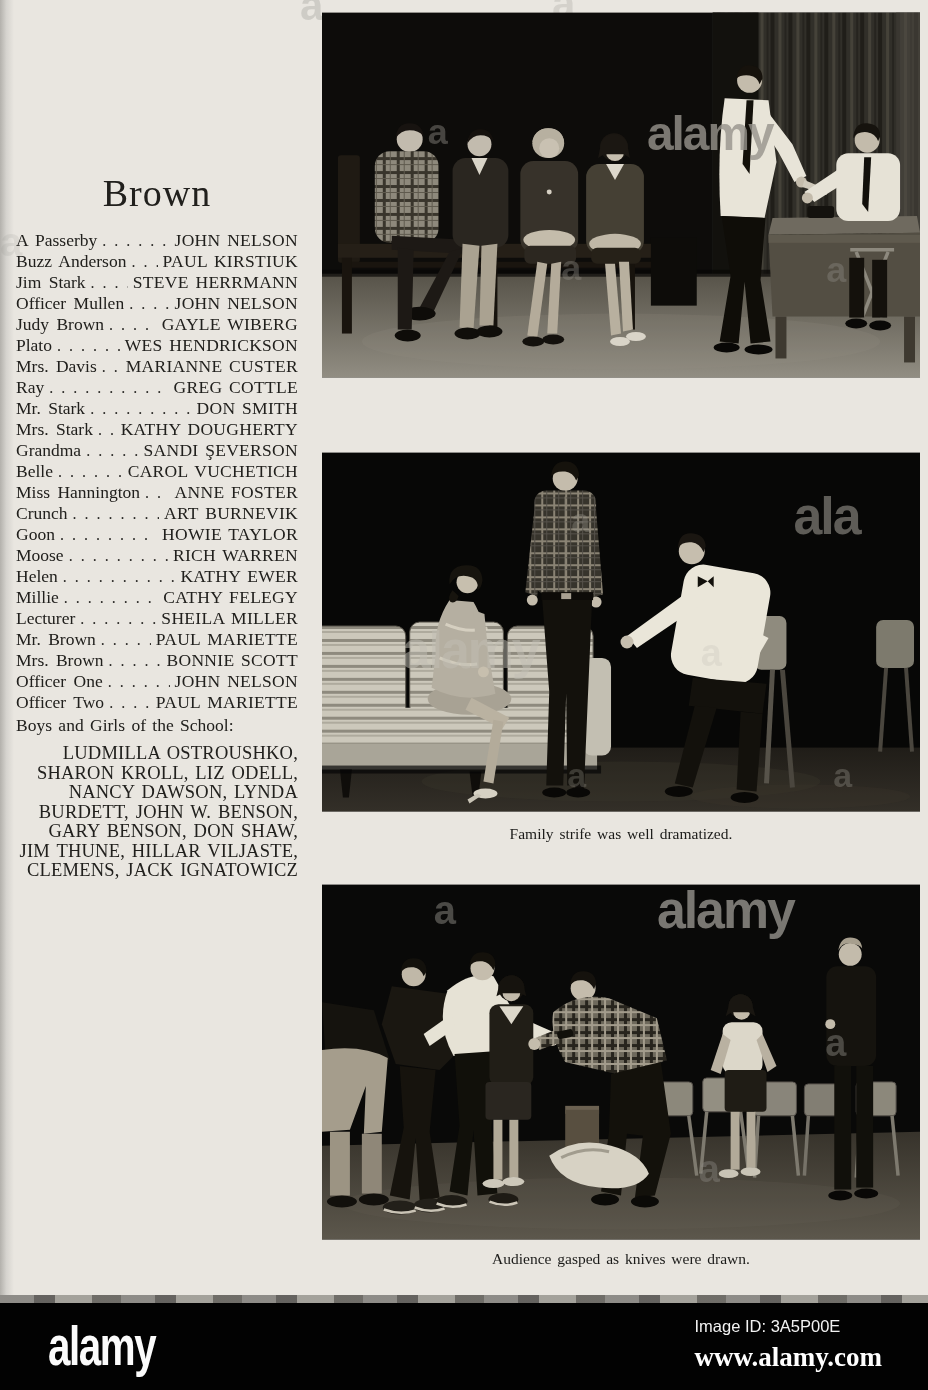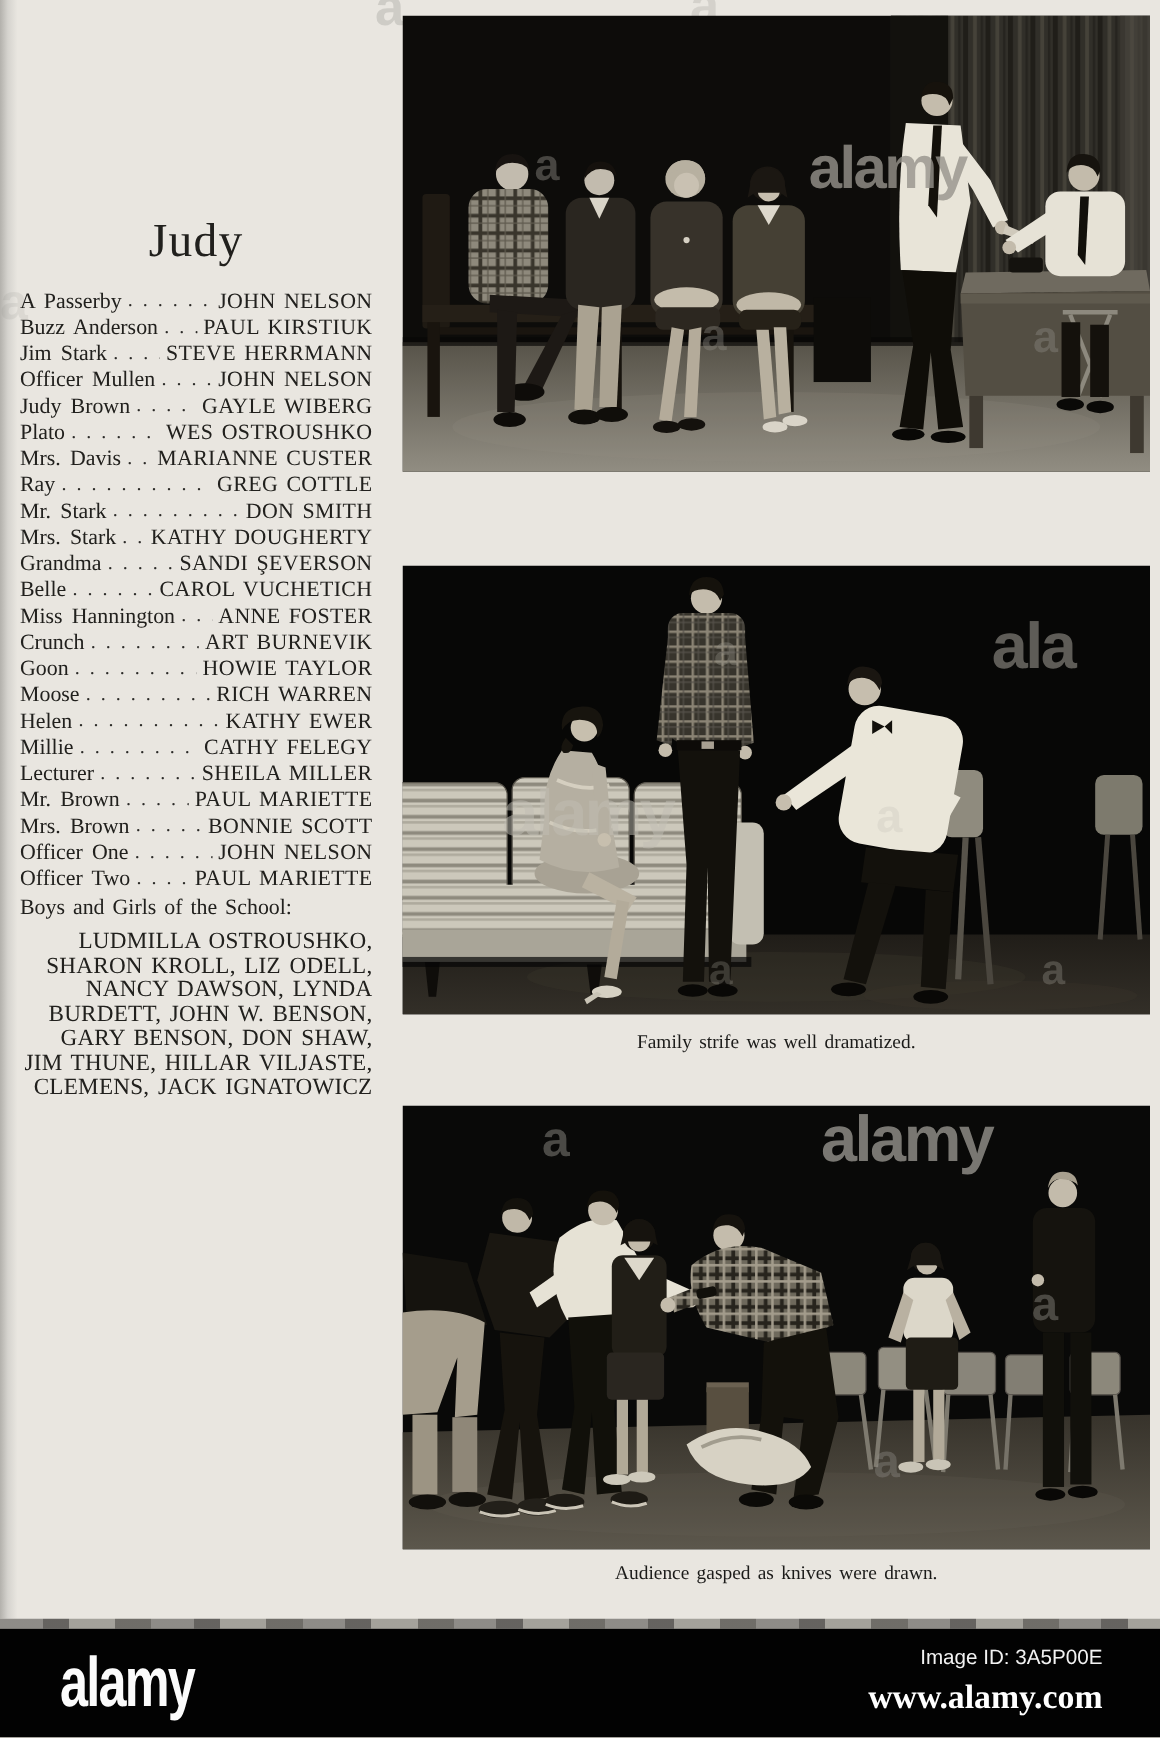--- a/index.html
+++ b/index.html
@@ -22,37 +22,37 @@
   .caption{position:absolute;left:322px;width:598px;text-align:center;font-size:15.5px;color:#1b1b19;word-spacing:2px;}
   #cap1{top:389px;}
   #cap2{top:825px;}
   #cap3{top:1250px;}
   .page-number{position:absolute;left:877px;top:1305px;font-size:19px;letter-spacing:1.5px;color:#1c1c1a;}
   .page-wm{position:absolute;font-family:"Liberation Sans","DejaVu Sans",sans-serif;font-weight:bold;color:#8b8b86;pointer-events:none;}
   .scan-edge{position:absolute;left:0;top:1295px;width:928px;height:8px;opacity:.85;
     background:repeating-linear-gradient(90deg,#7e7c78 0 34px,#4e4c49 34px 55px,#98968f 55px 92px,#5a5853 92px 121px);}
   .footer{position:absolute;left:0;top:1303px;width:928px;height:87px;background:#020202;font-family:"Liberation Sans","DejaVu Sans",sans-serif;}
   .alamy-logo{position:absolute;left:48px;top:10px;font-size:56px;font-weight:bold;color:#fbfbfb;letter-spacing:-2px;transform:scaleX(.72);transform-origin:left top;}
-  .footer-right{position:absolute;right:46px;top:14px;text-align:right;color:#f2f2f2;}
+  .footer-right{position:absolute;right:46px;top:14px;color:#f2f2f2;}
   .footer-id{font-size:16.5px;margin-bottom:6px;font-weight:400;}
   .footer-url{font-size:27px;font-weight:bold;color:#ffffff;font-family:Liberation Serif, serif;}
   svg text{font-family:"Liberation Sans","DejaVu Sans",sans-serif;font-weight:bold;}
 </style>
 </head>
 <body>
 
 <div class="page">
   <div class="gutter"></div>
 
   <div class="page-wm" style="left:300px;top:-18px;font-size:42px;opacity:.28;">a</div>
   <div class="page-wm" style="left:552px;top:-20px;font-size:42px;opacity:.22;">a</div>
   <div class="page-wm" style="left:0px;top:220px;font-size:40px;opacity:.14;">a</div>
 
   <div class="left-col">
-    <h1 class="title">Judy</h1>
+    <h1 class="title">Brown</h1>
     <div class="cast-list">
         <div class="cast-row">
           <span class="role">A Passerby</span>
           <span class="leader">. . . . . . . . . . . . . . . . . . . . . . . . . . . . . .</span>
           <span class="actor">JOHN NELSON</span>
         </div>
         <div class="cast-row">
           <span class="role">Buzz Anderson</span>
           <span class="leader">. . . . . . . . . . . . . . . . . . . . . . . . . . . . . .</span>
           <span class="actor">PAUL KIRSTIUK</span>
@@ -68,21 +68,21 @@
           <span class="actor">JOHN NELSON</span>
         </div>
         <div class="cast-row">
           <span class="role">Judy Brown</span>
           <span class="leader">. . . . . . . . . . . . . . . . . . . . . . . . . . . . . .</span>
           <span class="actor">GAYLE WIBERG</span>
         </div>
         <div class="cast-row">
           <span class="role">Plato</span>
           <span class="leader">. . . . . . . . . . . . . . . . . . . . . . . . . . . . . .</span>
-          <span class="actor">WES OSTROUSHKO</span>
+          <span class="actor">WES HENDRICKSON</span>
         </div>
         <div class="cast-row">
           <span class="role">Mrs. Davis</span>
           <span class="leader">. . . . . . . . . . . . . . . . . . . . . . . . . . . . . .</span>
           <span class="actor">MARIANNE CUSTER</span>
         </div>
         <div class="cast-row">
           <span class="role">Ray</span>
           <span class="leader">. . . . . . . . . . . . . . . . . . . . . . . . . . . . . .</span>
           <span class="actor">GREG COTTLE</span>

